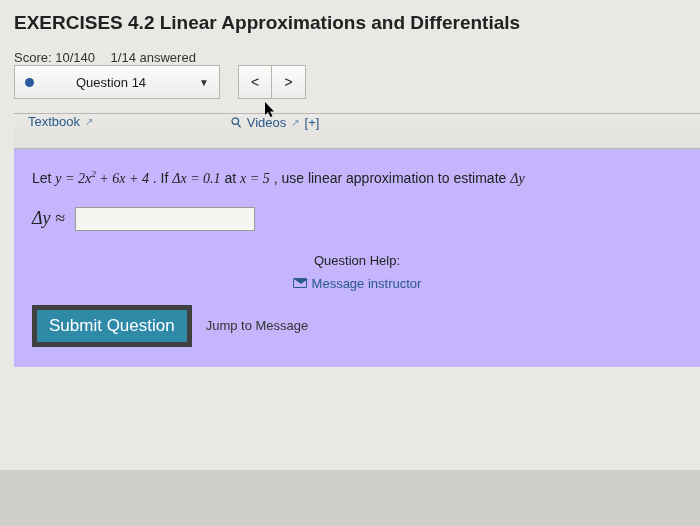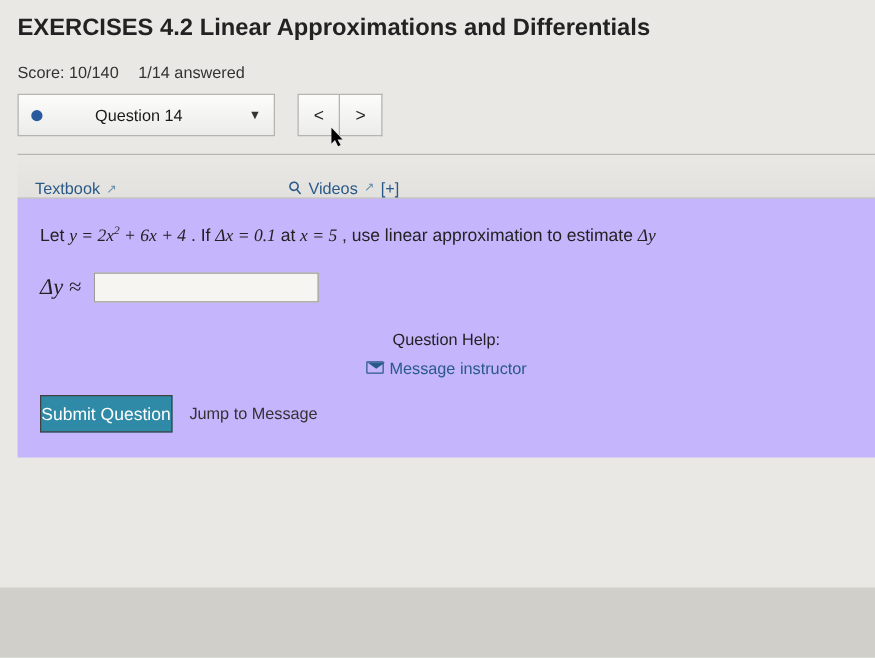--- a/index.html
+++ b/index.html
@@ -20,21 +20,20 @@
   }
   .title {
     font-size: 19px;
     font-weight: bold;
     color: #222;
     margin-bottom: 16px;
   }
   .score-line {
     font-size: 13px;
     color: #333;
-    margin-bottom: 10px;
   }
   .score-line span { margin-right: 12px;}
   .qbar {
     display: flex;
     align-items: stretch;
     margin-bottom: 14px;
   }
   .qselect {
     display: flex;
     align-items: center;
@@ -61,21 +60,21 @@
     border: 1px solid #b5b4b0;
     display:flex; align-items:center; justify-content:center;
     font-size:14px; color:#222; cursor:pointer;
   }
   .nav-btn + .nav-btn { border-left:none; }
   .resource-bar {
     height: 36px;
     border-top: 1px solid #b8b8b3;
     border-bottom: 1px solid #b8b8b3;
     background: linear-gradient(#e9e8e4,#e2e1dd);
-    display:flex; align-items:flex-end;
+    display:flex; align-items:flex-start;
     font-size: 13px;
     color: #2a5a8a;
     width: 100%;
   }
   .resource-bar .res-item {
     display:flex; align-items:center; gap:5px;
     padding: 0 14px;
     cursor:pointer;
   }
   .resource-bar .res-item:first-child { margin-right: 110px; }
@@ -118,22 +117,22 @@
     width:14px; height:10px; border:1.3px solid #2a5a8a; border-radius:1px;
     position:relative; display:inline-block;
   }
   .mail-icon::after{
     content:""; position:absolute; left:0; right:0; top:0;
     border-left:7px solid transparent; border-right:7px solid transparent;
     border-top:5px solid #2a5a8a;
   }
   .btn-row { display:flex; align-items:center; gap:14px; }
   .submit-btn {
-    background:#2f8aa8; color:#fff; border:1px solid #404040;
-    font-size:14px; padding: 6px 0; cursor:pointer;
+    background:#2f8aa8; color:#fff; border:5px solid #404040;
+    font-size:17px; padding: 6px 12px; cursor:pointer;
   }
   .jump-link { font-size:13px; color:#333; cursor:pointer; }
   .cursor {
     position:absolute; left:265px; top:102px;
     width:12px; height:16px; pointer-events:none;
   }
   sup { font-size: 0.65em; vertical-align: super; }
 </style>
 </head>
 <body>

